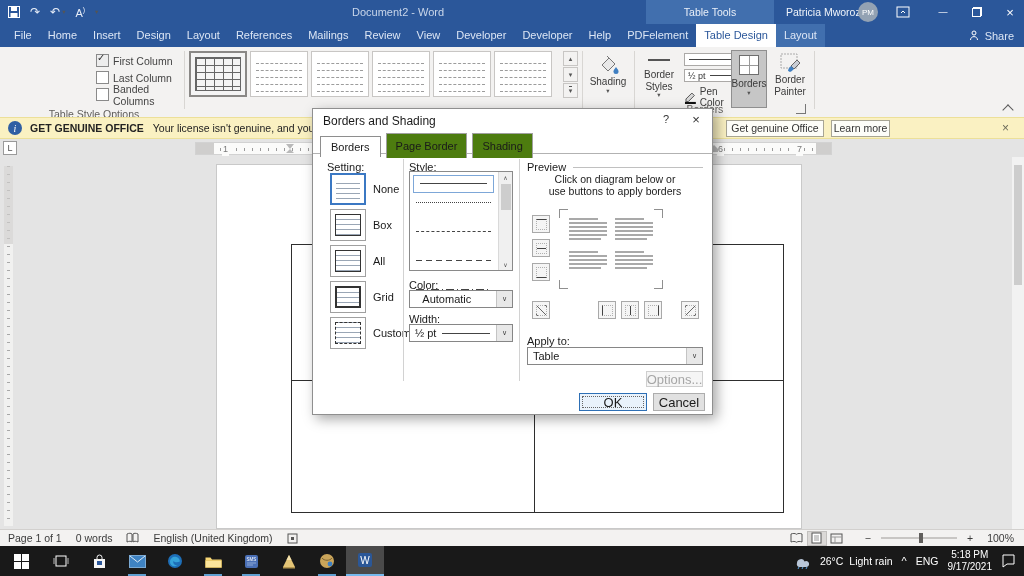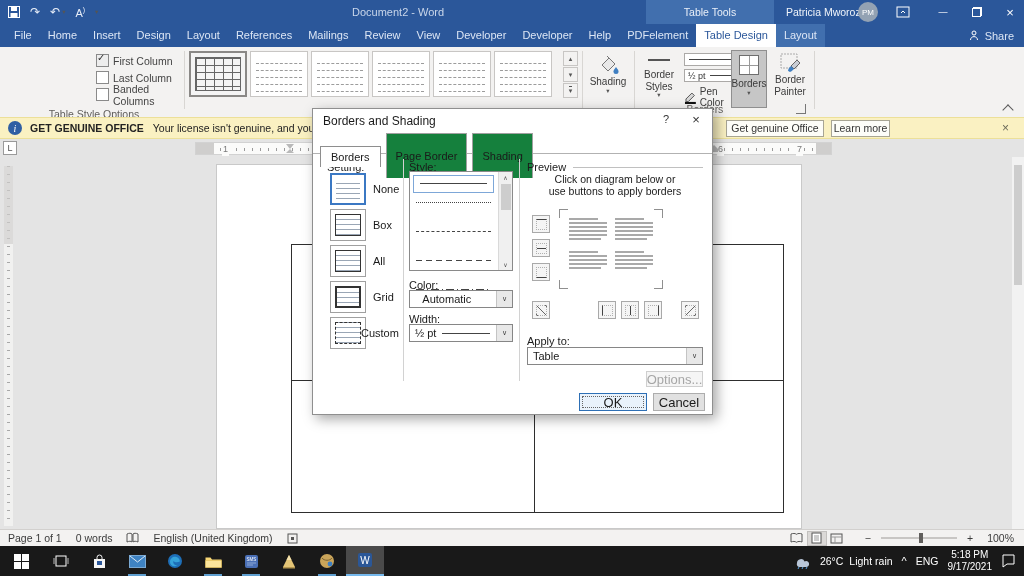--- a/index.html
+++ b/index.html
@@ -59,21 +59,21 @@
     font-family:"Liberation Serif",serif;font-style:italic;display:flex;align-items:center;justify-content:center;}
   
   .hruler{left:195px;top:142px;width:637px;height:13px;background:#fbfbfa;border:1px solid #d2d2d2;
     box-sizing:border-box;background-image:repeating-linear-gradient(to right,#9a9a9a 0 1px,transparent 1px 8px);
     background-size:100% 3px;background-position:0 5px;background-repeat:no-repeat;}
   .rnum{position:absolute;top:0px;font-size:9px;color:#7a7a7a;background:#fbfbfa;padding:0 1px;line-height:13px;}
   .rend{position:absolute;top:0;height:11px;background:#cfcecd;}
   
   .dialog{left:312px;top:108px;width:401px;height:307px;background:#fff;border:1px solid #8f8f8f;
     box-shadow:4px 4px 12px rgba(0,0,0,.35);z-index:30;color:#1a1a1a;font-size:11px;box-sizing:border-box;}
-  .dtab{display:inline-block;padding:16px 9px;border:1px solid #a0a0a0;border-bottom:none;background:#15803d;
+  .dtab{display:inline-block;padding:6px 9px;border:1px solid #a0a0a0;border-bottom:none;background:#4d7c0f;
     margin-right:2px;position:relative;}
   .dtab.active{background:#fff;border-color:#8e8e8e;padding:4px 10px;z-index:2;top:1px;}
   .dcombo{position:absolute;border:1px solid #868686;background:#fff;display:flex;align-items:center;
     font-size:11px;box-sizing:border-box;}
   .dcombo .arrowbtn{margin-left:auto;width:15px;align-self:stretch;background:#e8e8e8;
     border-left:1px solid #c4c4c4;display:flex;align-items:center;justify-content:center;font-size:7px;color:#444;}
   .seticon{position:absolute;width:36px;height:32px;background:#fff;border:1px solid #a0a0a0;
     box-sizing:border-box;padding:4px;}
   .seticon.sel{border:2px solid #3b78c3;}
   .setmini{width:100%;height:100%;box-sizing:border-box;
@@ -401,21 +401,21 @@
         <div class="setmini all"></div>
       </div>
     <div class="ab" style="left:60px;top:146px">All</div>
     <div class="seticon" style="left:17px;top:172px">
         <div class="setmini grid"></div>
       </div>
     <div class="ab" style="left:60px;top:182px">Grid</div>
     <div class="seticon" style="left:17px;top:208px">
         <div class="setmini custom"></div>
       </div>
-    <div class="ab" style="left:48px;top:218px">Custom</div>
+    <div class="ab" style="left:60px;top:218px">Custom</div>
 
     <div class="ab" style="left:90px;top:50px;width:1px;height:222px;background:#d2d2d2"></div>
 
     <div class="ab" style="left:96px;top:52px">Style:</div>
     <div class="stylelist">
       <div style="margin:3px 18px 0 3px;border:1px solid #7da7d8;height:16px">
         <span class="sline" style="border-top:1px solid #444;margin-top:7px"></span>
       </div>
       <div style="height:20px;margin-right:15px">
           <span class="sline" style="border-top:1px dotted #444"></span>

